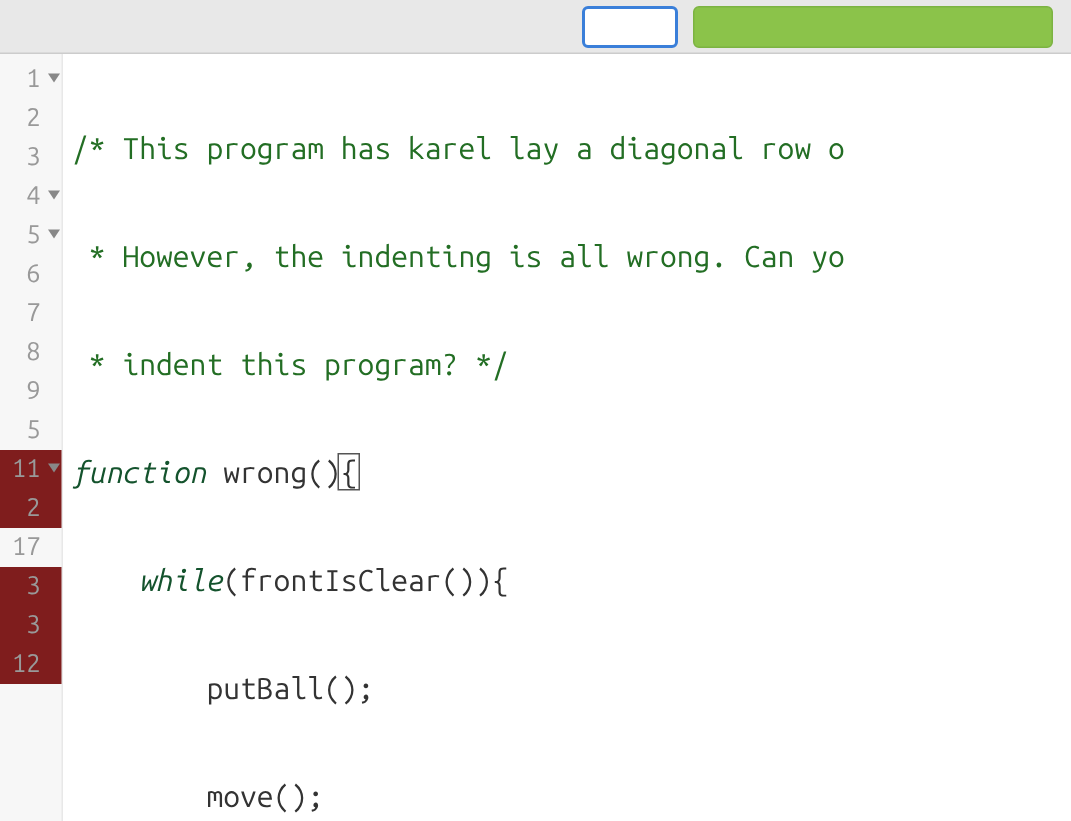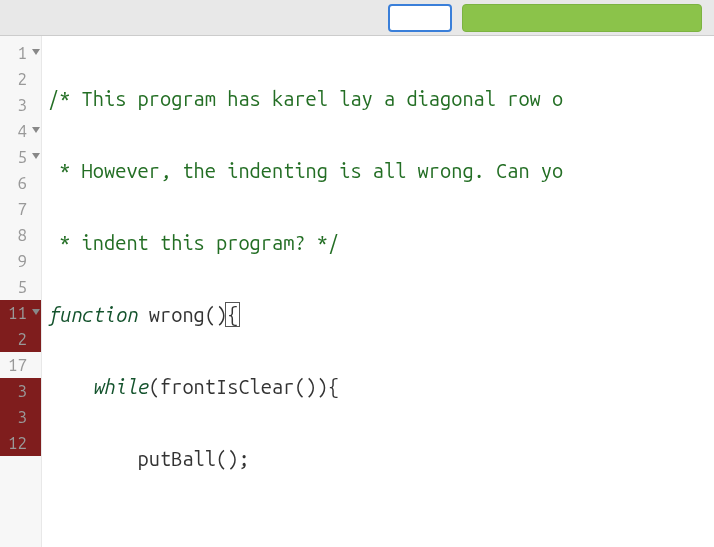--- a/index.html
+++ b/index.html
@@ -136,20 +136,21 @@
       <div class="gutter-line hl">3</div>
       <div class="gutter-line hl">12</div>
     </div>
   <div class="code">
     <div class="code-line"><span class="c-comment">/* This program has karel lay a diagonal row o</span></div>
     <div class="code-line"><span class="c-comment"> * However, the indenting is all wrong. Can yo</span></div>
     <div class="code-line"><span class="c-comment"> * indent this program? */</span></div>
     <div class="code-line"><span class="c-keyword">function</span><span> wrong</span><span>()</span><span class="cursor-box">{</span></div>
     <div class="code-line"><span>    </span><span class="c-keyword">while</span><span>(frontIsClear()){</span></div>
     <div class="code-line"><span>        putBall();</span></div>
+    <div class="code-line"><span>        move();</span></div>
     
     
     
     
     
     
     
     
     
   </div>

